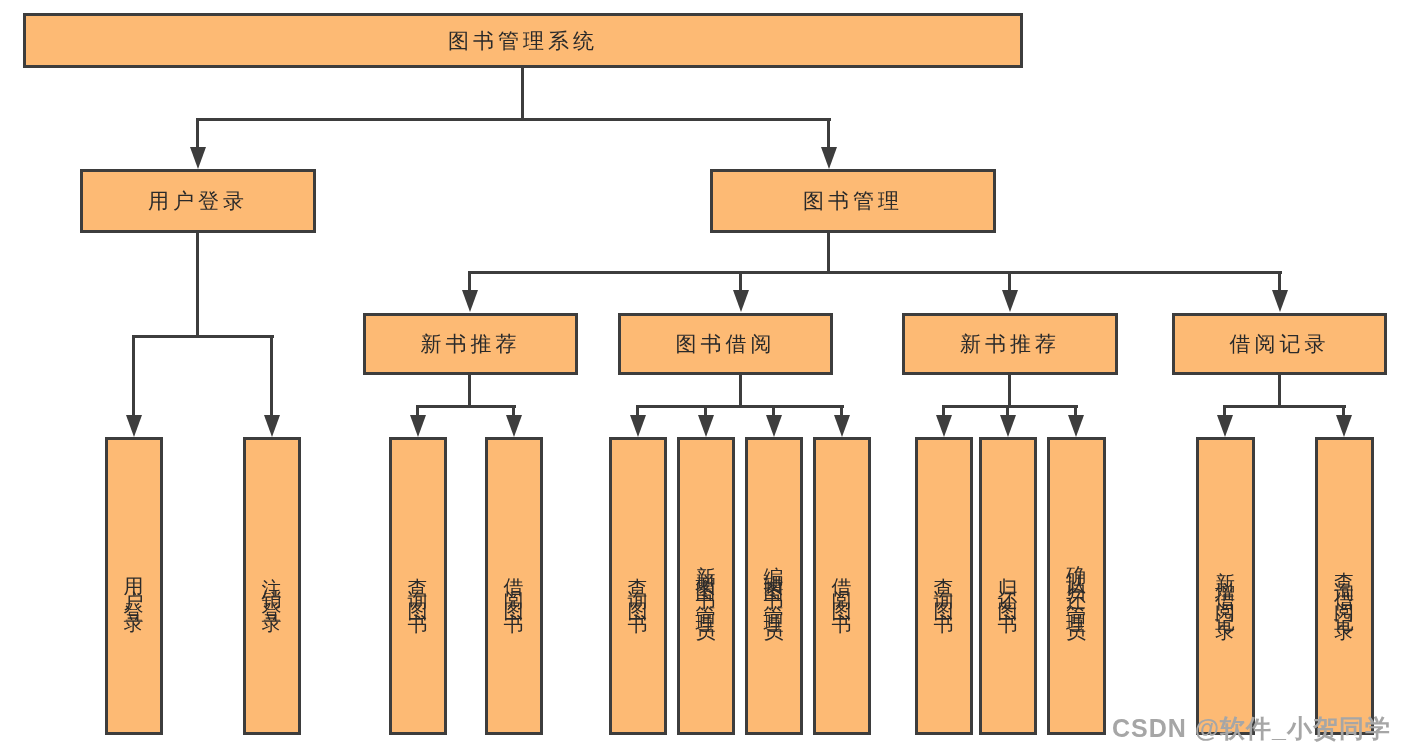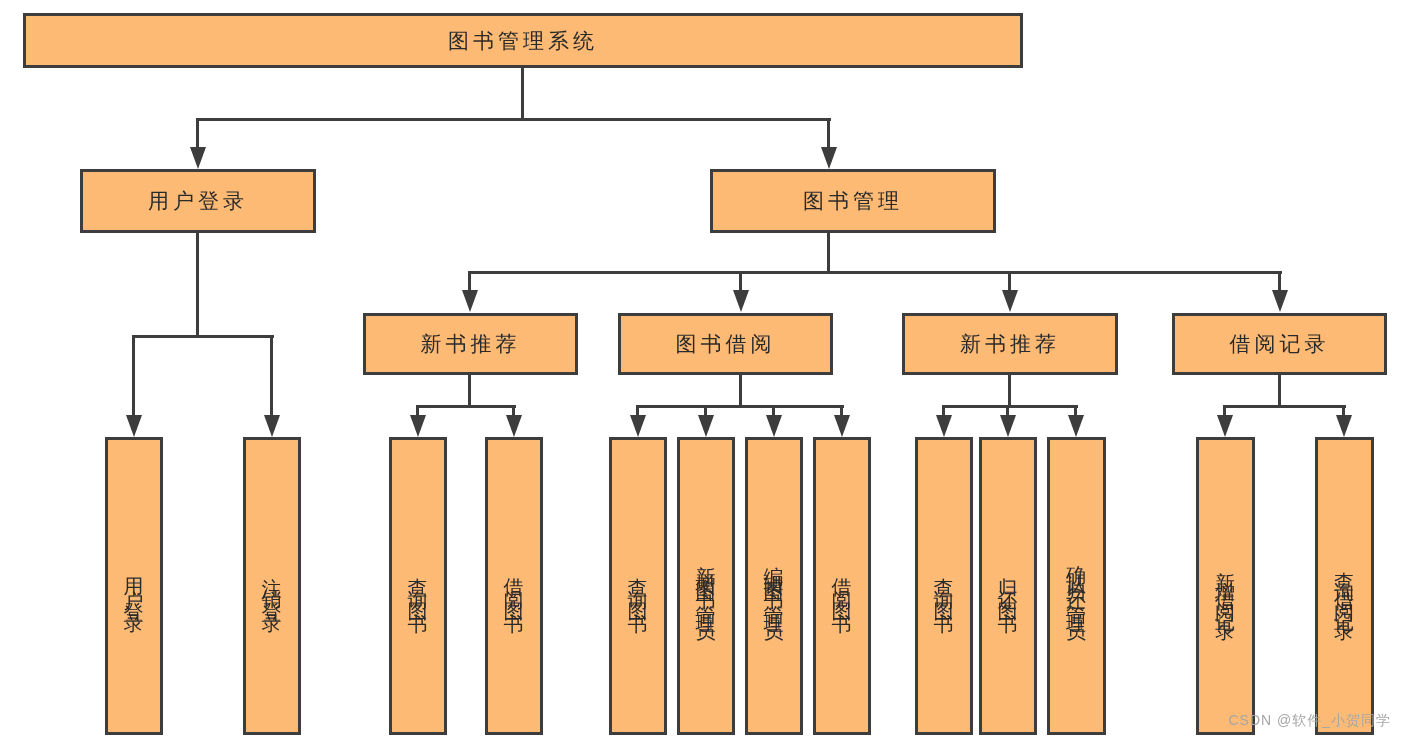--- a/index.html
+++ b/index.html
@@ -47,23 +47,24 @@
   .hl{position:absolute;height:3px;background:var(--line);}
   .ah{
     position:absolute;width:0;height:0;
     border-left:8px solid transparent;
     border-right:8px solid transparent;
     border-top:22px solid var(--line);
   }
   .watermark{
     position:absolute;
     top:712px;right:14px;
-    font-size:14px;
+    font-size:25px;
     color:var(--watermark);
     letter-spacing:1px;
+    font-weight:bold;
   }
 </style>
 </head>
 <body>
 
 <div class="stage">
 
   <div class="box" style="left:23px;top:13px;width:1000px;height:55px">
     <span class="lbl">图书管理系统</span>
   </div>

